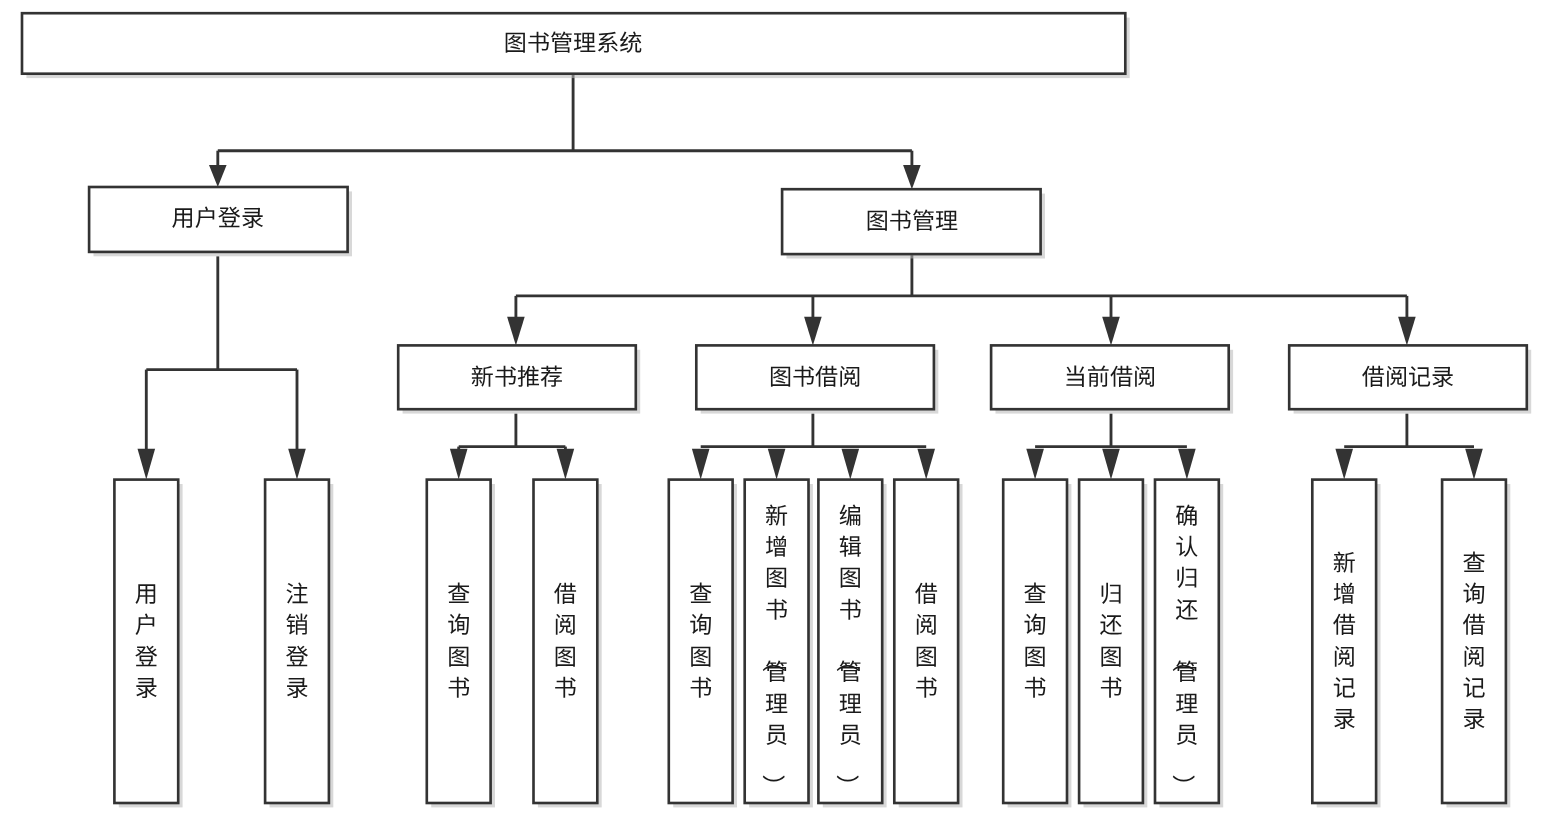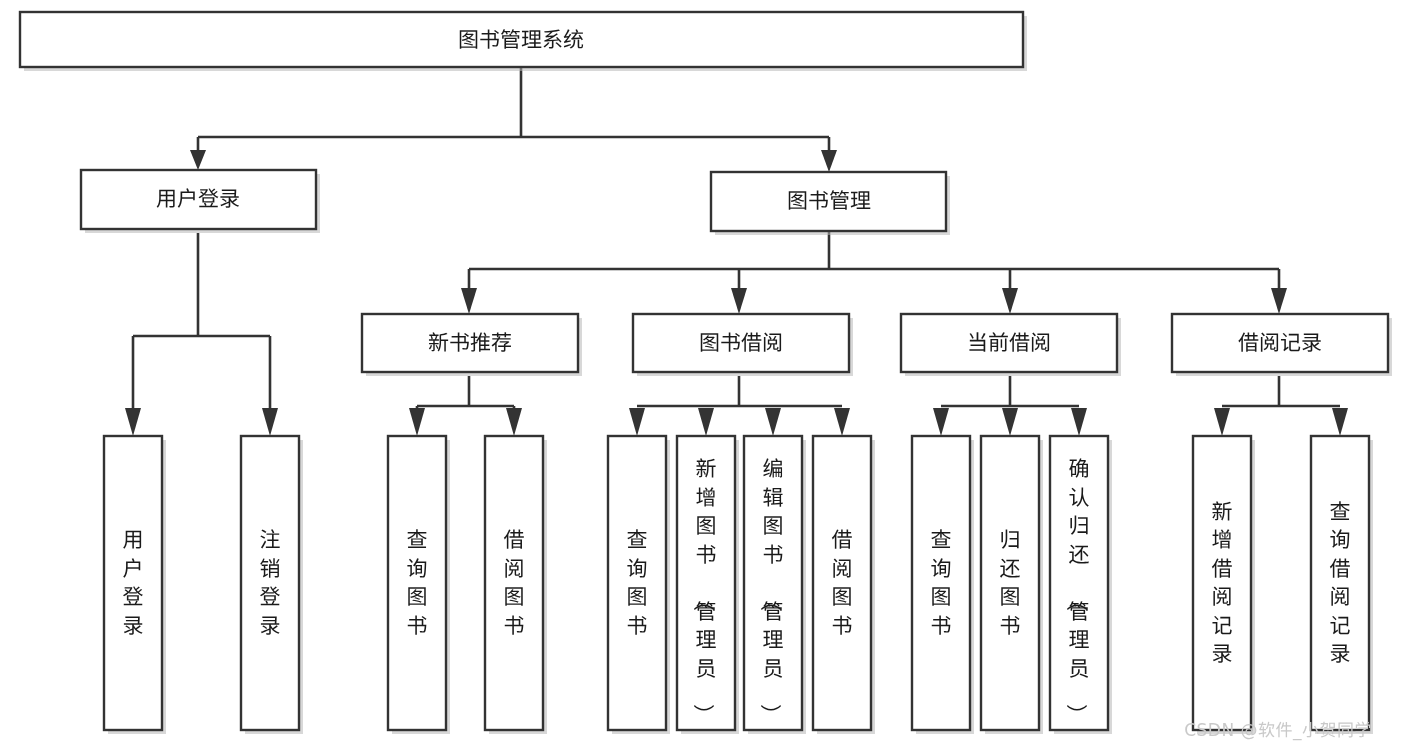--- a/index.html
+++ b/index.html
@@ -252,14 +252,13 @@
       </g>
 
       <g>
         <rect class="node-shadow" x="1315" y="440" width="58" height="294"></rect>
         <rect class="node-box" x="1311" y="436" width="58" height="294"></rect>
         <text class="leaf-label-v" x="1340" y="0"><tspan x="1340" y="518.8">查</tspan><tspan x="1340" y="547.3">询</tspan><tspan x="1340" y="575.8">借</tspan><tspan x="1340" y="604.3">阅</tspan><tspan x="1340" y="632.8">记</tspan><tspan x="1340" y="661.3">录</tspan></text>
       </g>
     </g>
   </svg>
 
-  <div class="watermark-text">CSDN @软件_小贺同学</div>
 </div>
 
 </body></html>

